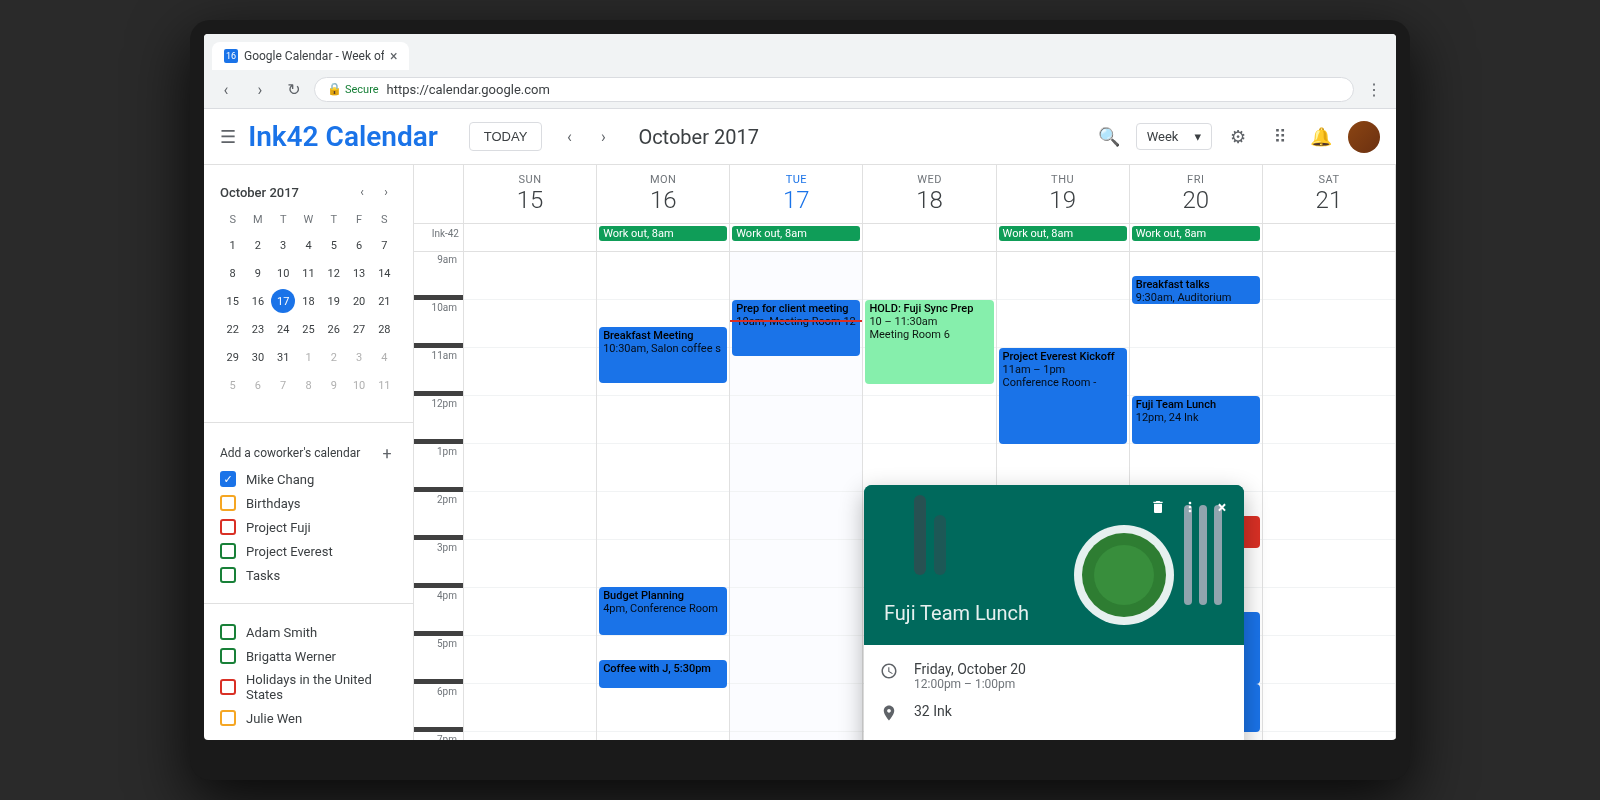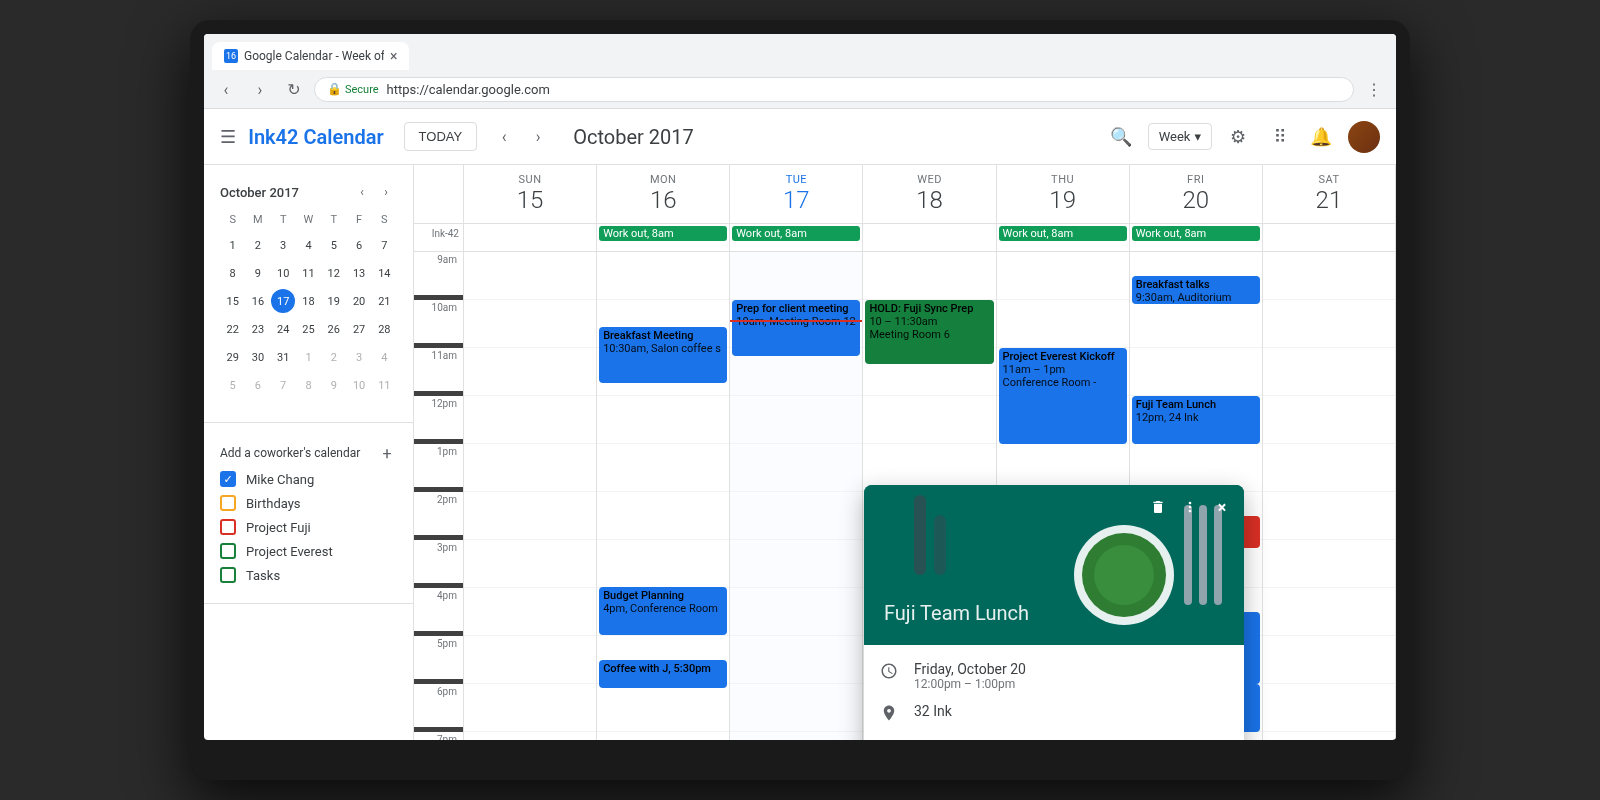--- a/index.html
+++ b/index.html
@@ -151,24 +151,24 @@
       background: #fff;
     }
 
     .hamburger-icon {
       cursor: pointer;
       color: #5f6368;
       font-size: 18px;
     }
 
     .app-logo {
-      font-size: 20px;
+      font-size: 28px;
       color: #3c4043;
       font-weight: 400;
-      margin-right: 8px;
+      margin-right: 19px;
     }
 
     .app-logo span {
       color: #1a73e8;
       font-weight: 600;
     }
 
     .header-today-btn {
       padding: 6px 14px;
       border: 1px solid #dadce0;
@@ -218,21 +218,21 @@
       justify-content: center;
       cursor: pointer;
       color: #5f6368;
       border-radius: 50%;
       font-size: 18px;
     }
 
     .view-selector {
       display: flex;
       align-items: center;
-      gap: 4px;
+      gap: 16px;
       border: 1px solid #dadce0;
       border-radius: 4px;
       padding: 5px 10px;
       cursor: pointer;
       font-size: 13px;
       color: #3c4043;
     }
 
     .avatar {
       width: 32px;
@@ -802,20 +802,38 @@
               <span class="cal-name">Project Everest</span>
             </div>
             <div class="calendar-item">
               <div class="cal-checkbox unchecked" style="border-color:#188038;"></div>
               <span class="cal-name">Tasks</span>
             </div>
           </div>
 
           <div class="sidebar-divider"></div>
 
+          <div class="sidebar-section">
+            <div class="calendar-item">
+              <div class="cal-checkbox unchecked" style="border-color:#188038;"></div>
+              <span class="cal-name">Adam Smith</span>
+            </div>
+            <div class="calendar-item">
+              <div class="cal-checkbox unchecked" style="border-color:#188038;"></div>
+              <span class="cal-name">Brigatta Werner</span>
+            </div>
+            <div class="calendar-item">
+              <div class="cal-checkbox unchecked" style="border-color:#d93025;"></div>
+              <span class="cal-name">Holidays in the United States</span>
+            </div>
+            <div class="calendar-item">
+              <div class="cal-checkbox unchecked" style="border-color:#f5a623;"></div>
+              <span class="cal-name">Julie Wen</span>
+            </div>
+          </div>
         </div>
 
         <div class="calendar-area">
 
           <div class="cal-header-row">
             <div class="cal-header-spacer"></div>
             <div class="cal-day-header">
               <div class="cal-day-name">Sun</div>
               <div class="cal-day-num">15</div>
             </div>
@@ -950,21 +968,21 @@
                 <div class="hour-line"></div>
                 <div class="hour-line"></div>
                 <div class="hour-line"></div>
                 <div class="hour-line"></div>
                 <div class="hour-line"></div>
                 <div class="hour-line"></div>
                 <div class="hour-line"></div>
                 <div class="hour-line"></div>
                 <div class="hour-line"></div>
 
-                <div class="event-block" style="background:#15803d;top:48px;height:64px;">
+                <div class="event-block" style="background:#86efac;top:48px;height:84px;">
                   <div class="event-title">HOLD: Fuji Sync Prep</div>
                   <div class="event-subtitle">10 – 11:30am</div>
                   <div class="event-subtitle">Meeting Room 6</div>
                 </div>
               </div>
 
               <div class="day-col" style="position:relative;">
                 <div class="hour-line"></div>
                 <div class="hour-line"></div>
                 <div class="hour-line"></div>

